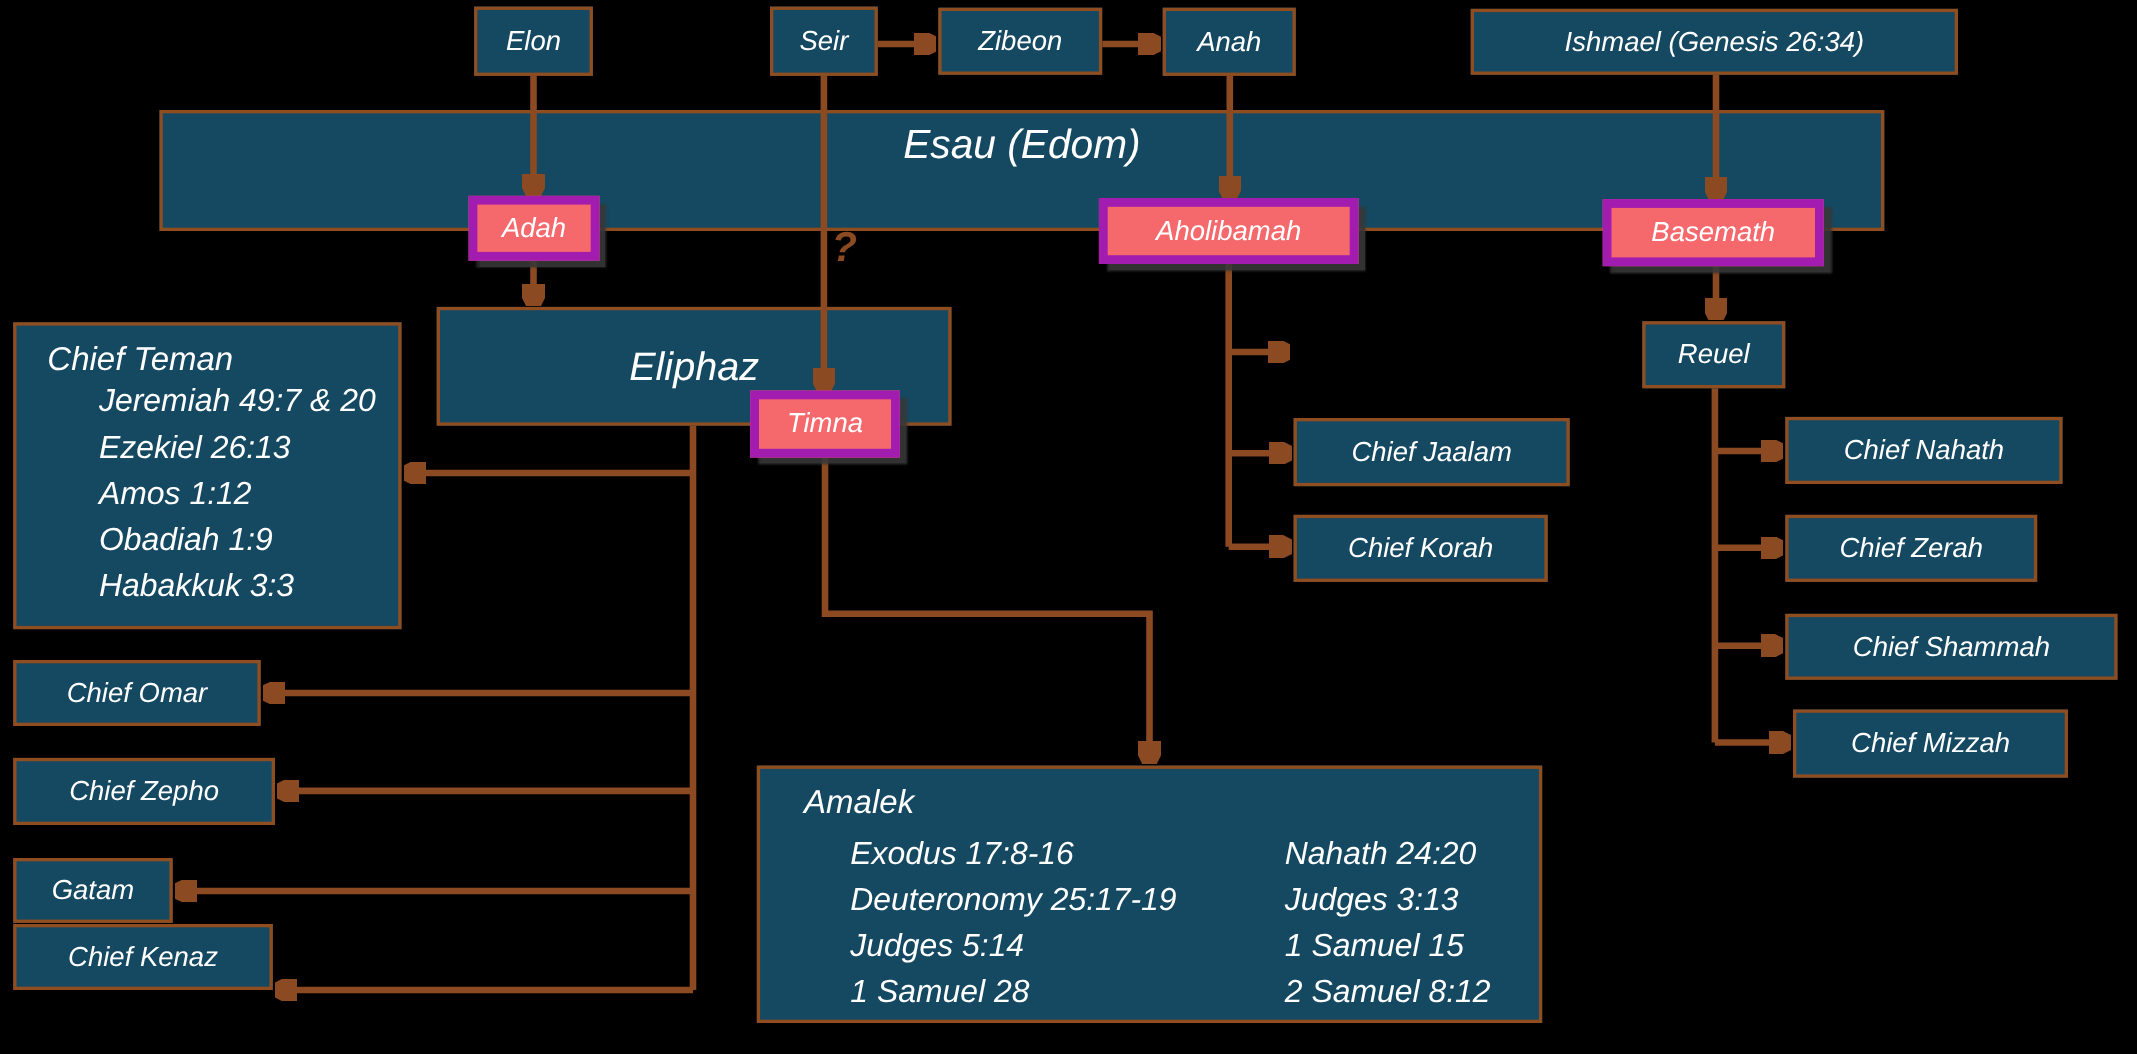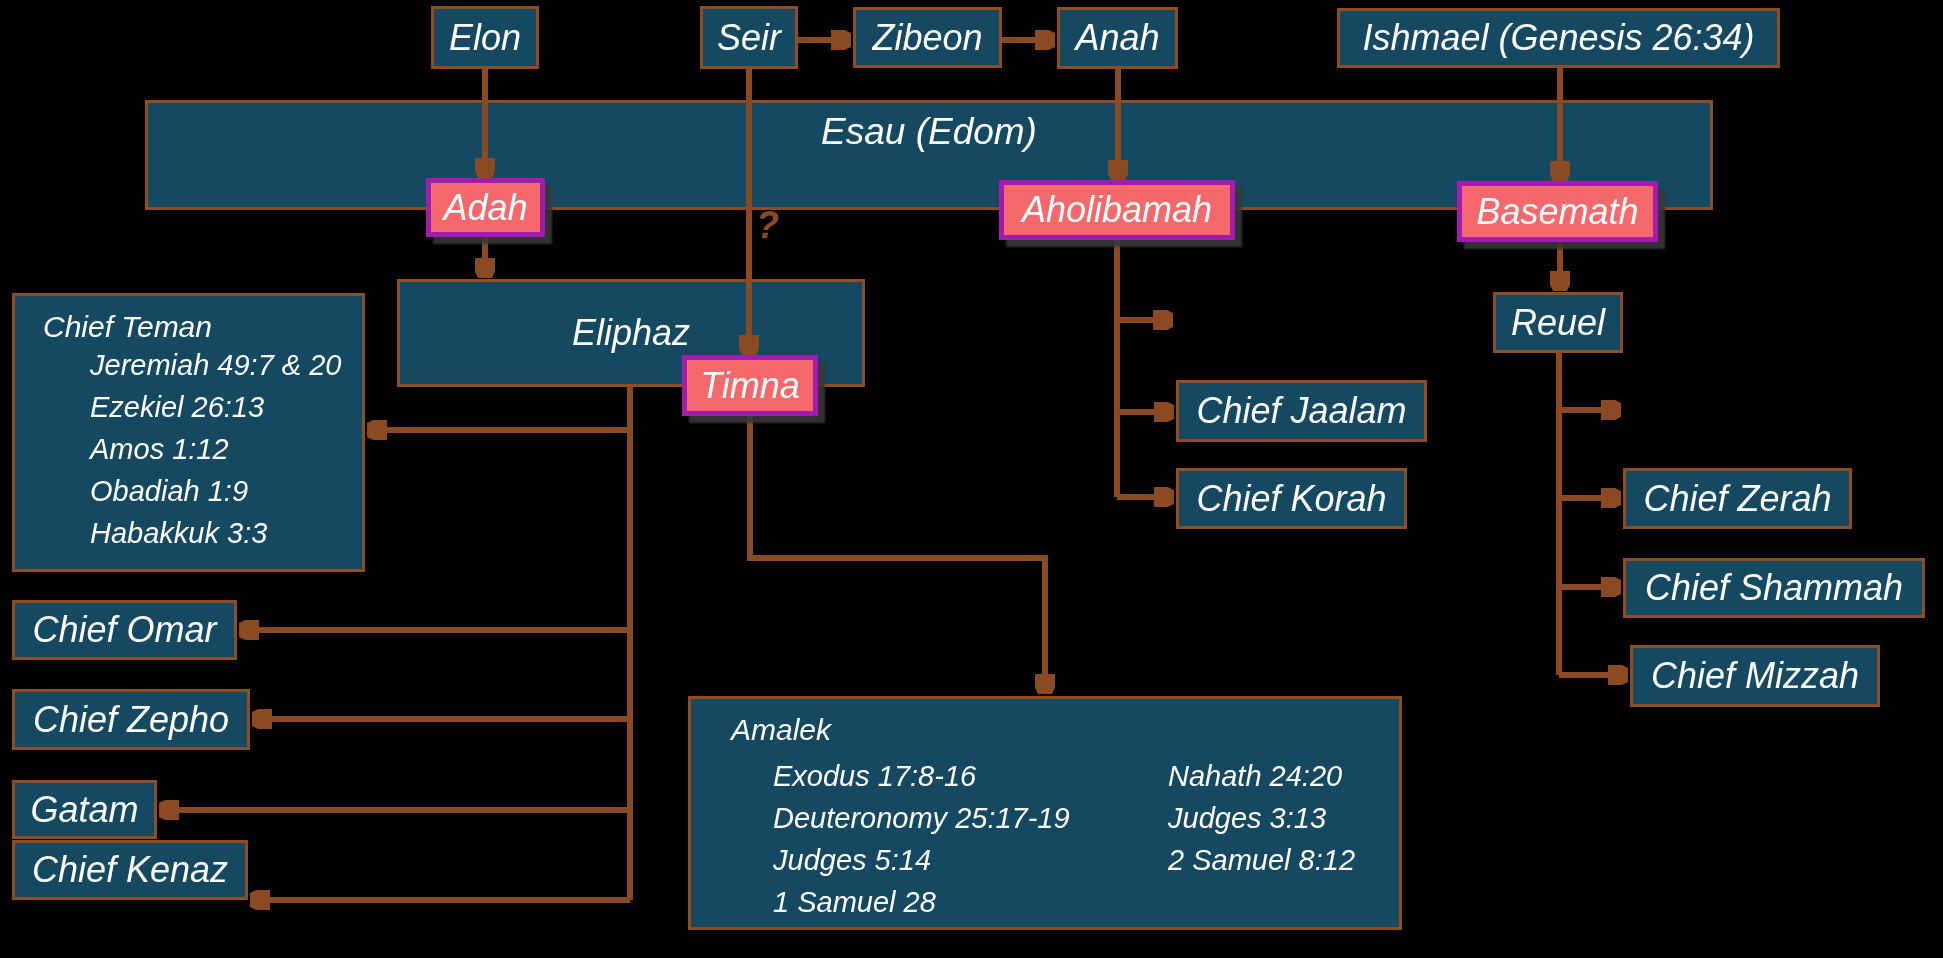--- a/index.html
+++ b/index.html
@@ -2,23 +2,23 @@
 <html><head>
 <meta charset="utf-8">
 <title>Esau (Edom) Family Tree</title>
 <style>
   html,body{margin:0;padding:0;background:#000;}
   #stage{position:relative;width:1943px;height:958px;background:#000;overflow:hidden;
          font-family:"Liberation Sans","DejaVu Sans",sans-serif;}
   #edges{position:absolute;left:0;top:0;width:1943px;height:958px;z-index:2;pointer-events:none;}
   #edges path{fill:none;stroke:#8B4A21;stroke-width:6;}
   .node{position:absolute;box-sizing:border-box;color:#fff;font-style:italic;}
-  .person,.spouse{display:flex;align-items:center;justify-content:center;z-index:3;font-size:36px;}
+  .person,.spouse{display:flex;align-items:center;justify-content:center;z-index:3;font-size:25px;}
   .person{background:#154961;border:3px solid #8F4D20;}
-  .spouse{background:#F5686C;border:5px solid #a21caf;box-shadow:7px 7px 2px rgba(55,55,55,0.9);}
+  .spouse{background:#F5686C;border:8px solid #a21caf;box-shadow:7px 7px 2px rgba(55,55,55,0.9);}
   .family-bar{background:#154961;border:3px solid #8F4D20;z-index:1;
               display:flex;justify-content:center;align-items:flex-start;padding-top:8px;font-size:37px;}
   .big-person{background:#154961;border:3px solid #8F4D20;z-index:1;
               display:flex;align-items:center;justify-content:center;font-size:36px;}
   .info{background:#154961;border:3px solid #8F4D20;z-index:1;padding:14px 10px 0 28px;font-size:29px;}
   .info-title{font-size:30px;line-height:34px;}
   .ref-line{line-height:42px;}
   .indent{padding-left:47px;}
   .cols{display:flex;margin-top:8px;}
   .col-left{width:437px;padding-left:42px;box-sizing:border-box;}
@@ -105,20 +105,23 @@
     </div>
     <div class="node person" style="left: 1176px; top: 380px; width: 251px; height: 62px;">
       <span>Chief Jaalam</span>
     </div>
     <div class="node person" style="left: 1176px; top: 468px; width: 231px; height: 61px;">
       <span>Chief Korah</span>
     </div>
     <div class="node person" style="left: 1493px; top: 292px; width: 130px; height: 61px;">
       <span>Reuel</span>
     </div>
+    <div class="node person" style="left: 1623px; top: 379px; width: 252px; height: 61px;">
+      <span>Chief Nahath</span>
+    </div>
     <div class="node person" style="left: 1623px; top: 468px; width: 229px; height: 61px;">
       <span>Chief Zerah</span>
     </div>
     <div class="node person" style="left: 1623px; top: 558px; width: 302px; height: 60px;">
       <span>Chief Shammah</span>
     </div>
     <div class="node person" style="left: 1630px; top: 645px; width: 250px; height: 62px;">
       <span>Chief Mizzah</span>
     </div>
     <div class="node person" style="left: 12px; top: 600px; width: 225px; height: 60px;">
@@ -138,17 +141,18 @@
       <div class="cols">
         <div class="col-left">
           <div class="ref-line">Exodus 17:8-16</div>
           <div class="ref-line">Deuteronomy 25:17-19</div>
           <div class="ref-line">Judges 5:14</div>
           <div class="ref-line">1 Samuel 28</div>
         </div>
         <div class="col-right">
           <div class="ref-line">Nahath 24:20</div>
           <div class="ref-line">Judges 3:13</div>
+          <div class="ref-line">1 Samuel 15</div>
           <div class="ref-line">2 Samuel 8:12</div>
         </div>
       </div>
     </div>
   </div>
 
 </body></html>

